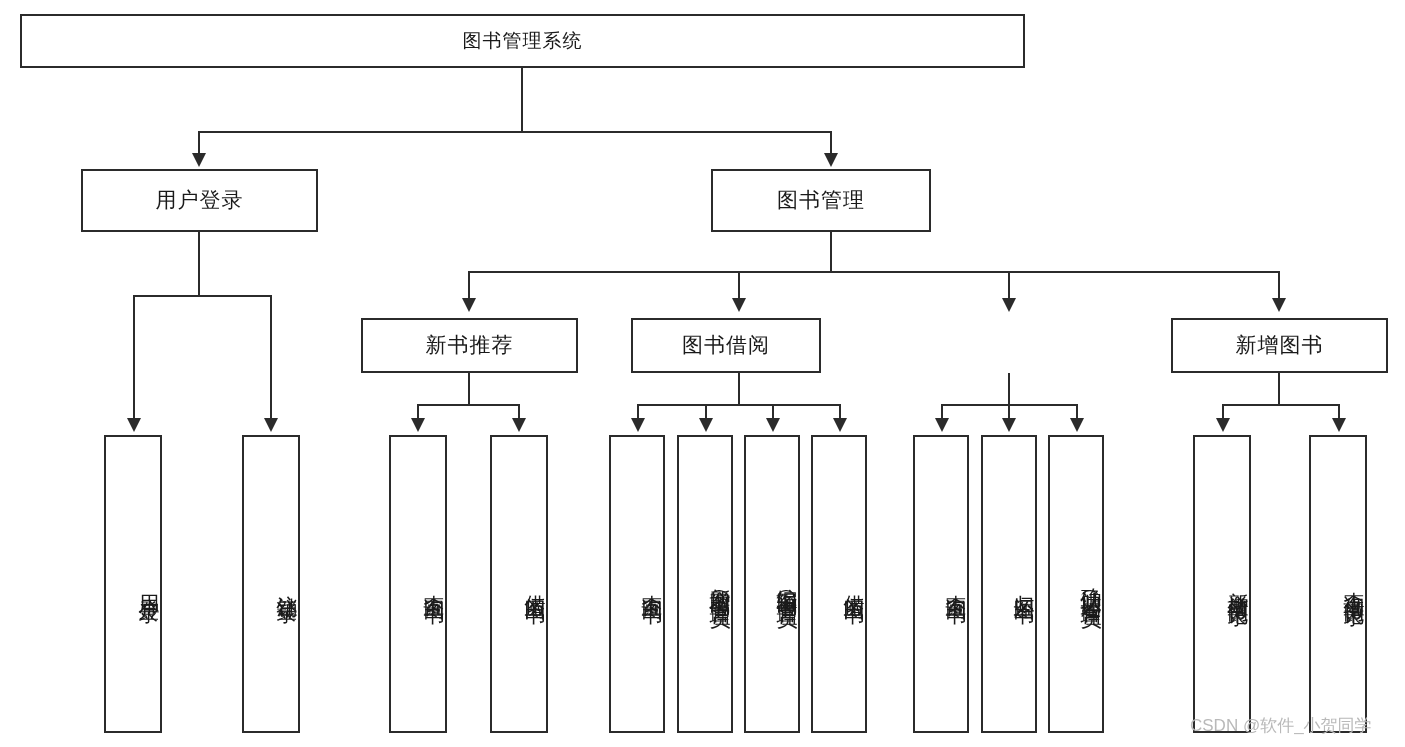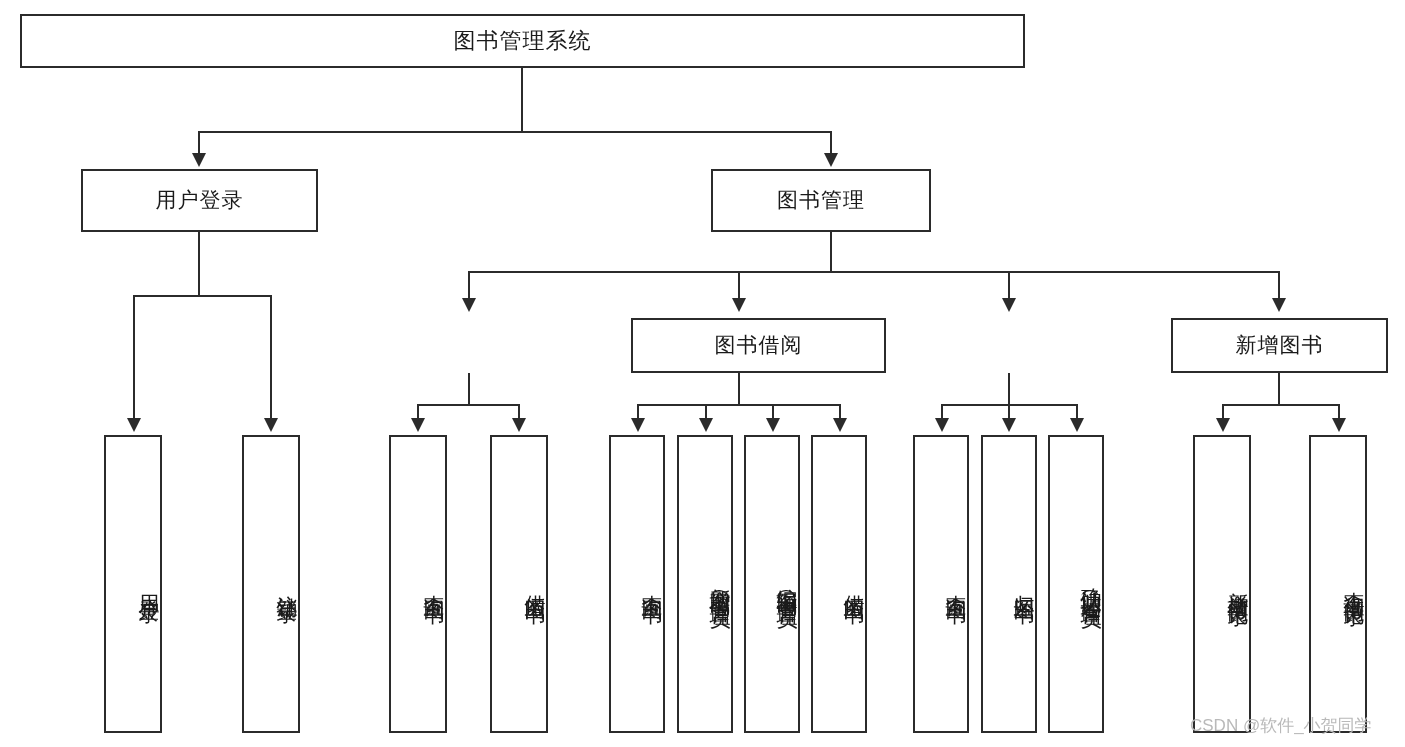--- a/index.html
+++ b/index.html
@@ -45,21 +45,21 @@
     align-items: flex-start;
     justify-content: center;
   }
   .node.vert .vtext {
     writing-mode: vertical-rl;
     text-orientation: upright;
     display: block;
     max-height: 100%;
   }
   
-  .node.root { font-size: 22px; }
+  .node.root { font-size: 19px; }
 
   
   .vline, .hline {
     position: absolute;
     background: #2b2b2b;
     z-index: 1;
   }
   .vline { width: 2px; }
   .hline { height: 2px; }
 
@@ -153,22 +153,25 @@
   </div>
 
   <div class="node horiz" style="left:81px; top:169px; width:237px; height:63px;">
     <span>用户登录</span>
   </div>
 
   <div class="node horiz" style="left:711px; top:169px; width:220px; height:63px;">
     <span>图书管理</span>
   </div>
 
-
-  <div class="node horiz" style="left:631px; top:318px; width:255px; height:55px;">
+  <div class="node horiz" style="left:361px; top:318px; width:217px; height:55px;">
+    <span>新书推荐</span>
+  </div>
+
+  <div class="node horiz" style="left:631px; top:318px; width:190px; height:55px;">
     <span>图书借阅</span>
   </div>
 
 
   <div class="node horiz" style="left:1171px; top:318px; width:217px; height:55px;">
     <span>新增图书</span>
   </div>
 
   <div class="node vert" style="left:104px; top:435px; width:58px; height:298px;">
     <span class="vtext">用户登录</span>

